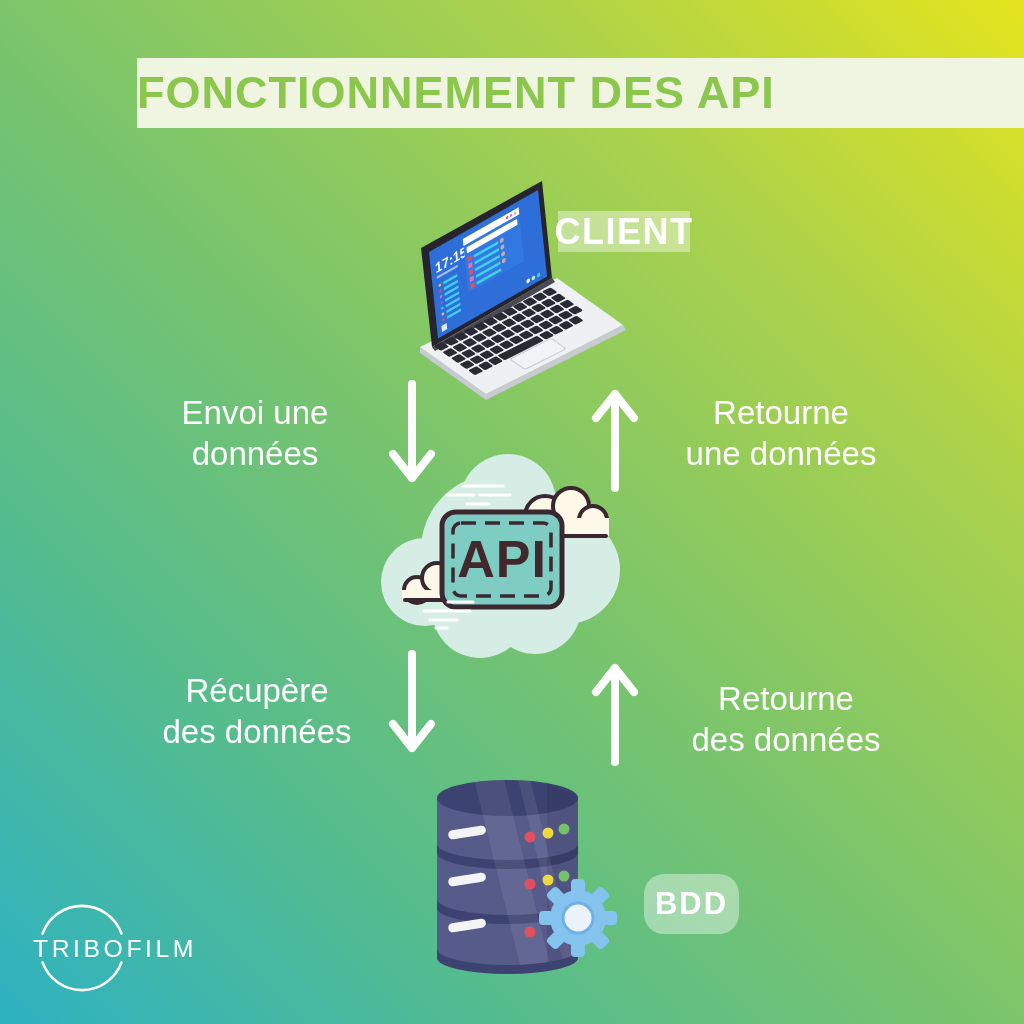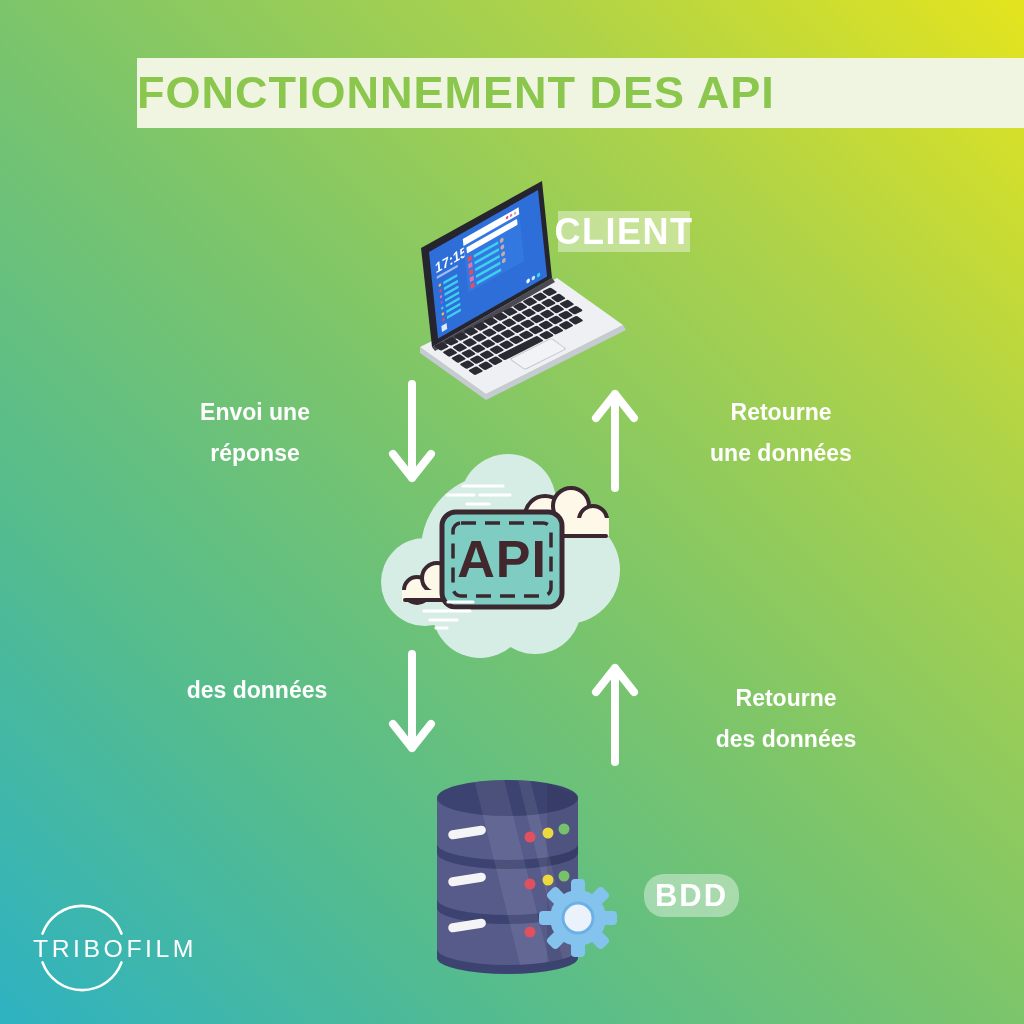--- a/index.html
+++ b/index.html
@@ -3,26 +3,26 @@
 <meta charset="utf-8">
 <style>
   html,body{margin:0;padding:0;background:#222;}
   .stage{position:relative;width:1024px;height:1024px;overflow:hidden;
     font-family:"Liberation Sans",sans-serif;
     background:linear-gradient(45deg,#2eb2c2 0%,#54bc8e 25%,#7cc56a 50%,#abd24b 75%,#e4e41d 100%);}
   .abs{position:absolute;}
   .title-banner{left:137px;top:58px;width:890px;height:70px;background:#f0f5e2;
     display:flex;align-items:center;}
   .title-banner span{font-size:45px;font-weight:800;color:#8bc64d;letter-spacing:1px;white-space:nowrap;}
-  .flow-label{width:320px;color:#ffffff;font-weight:700;font-size:23px;line-height:41px;text-align:center;}
+  .flow-label{width:320px;color:#ffffff;font-weight:400;font-size:33px;line-height:41px;text-align:center;}
   .flow-label span{display:block;}
   .tag{background:rgba(255,255,255,0.40);color:#ffffff;font-weight:700;
     display:flex;align-items:center;justify-content:center;}
   .tag-client{left:558px;top:211px;width:132px;height:41px;font-size:36px;letter-spacing:1.5px;}
-  .tag-bdd{left:644px;top:874px;width:95px;height:43px;font-size:31px;letter-spacing:2px;border-radius:20px;}
+  .tag-bdd{left:644px;top:874px;width:95px;height:60px;font-size:31px;letter-spacing:2px;border-radius:20px;}
   .lbl-send{left:95px;top:392px;}
   .lbl-resp{left:621px;top:392px;}
   .lbl-fetch{left:97px;top:670px;}
   .lbl-retd{left:626px;top:678px;}
   svg{display:block;overflow:visible;}
 </style>
 </head>
 <body>
 
 <div class="stage">
@@ -137,27 +137,28 @@
   </svg>
   <svg class="abs" style="left:388px;top:650px" width="48" height="106" viewBox="0 0 48 106">
     <path d="M24 4 V98 M5 74 L24 98 L43 74" stroke="#ffffff" stroke-width="8" fill="none" stroke-linecap="round" stroke-linejoin="round"></path>
   </svg>
   <svg class="abs" style="left:591px;top:660px" width="48" height="106" viewBox="0 0 48 106">
     <path d="M24 102 V8 M5 32 L24 8 L43 32" stroke="#ffffff" stroke-width="8" fill="none" stroke-linecap="round" stroke-linejoin="round"></path>
   </svg>
 
   <div class="abs flow-label lbl-send">
     <span>Envoi une</span>
-    <span>réponse</span>
+    <span>données</span>
   </div>
   <div class="abs flow-label lbl-resp">
     <span>Retourne</span>
     <span>une données</span>
   </div>
   <div class="abs flow-label lbl-fetch">
+    <span>Récupère</span>
     <span>des données</span>
   </div>
   <div class="abs flow-label lbl-retd">
     <span>Retourne</span>
     <span>des données</span>
   </div>
 
   <svg class="abs" style="left:385px;top:450px" width="240" height="215" viewBox="0 0 240 215">
     <g fill="#d6ede6">
       <circle cx="112" cy="100" r="76"></circle>

